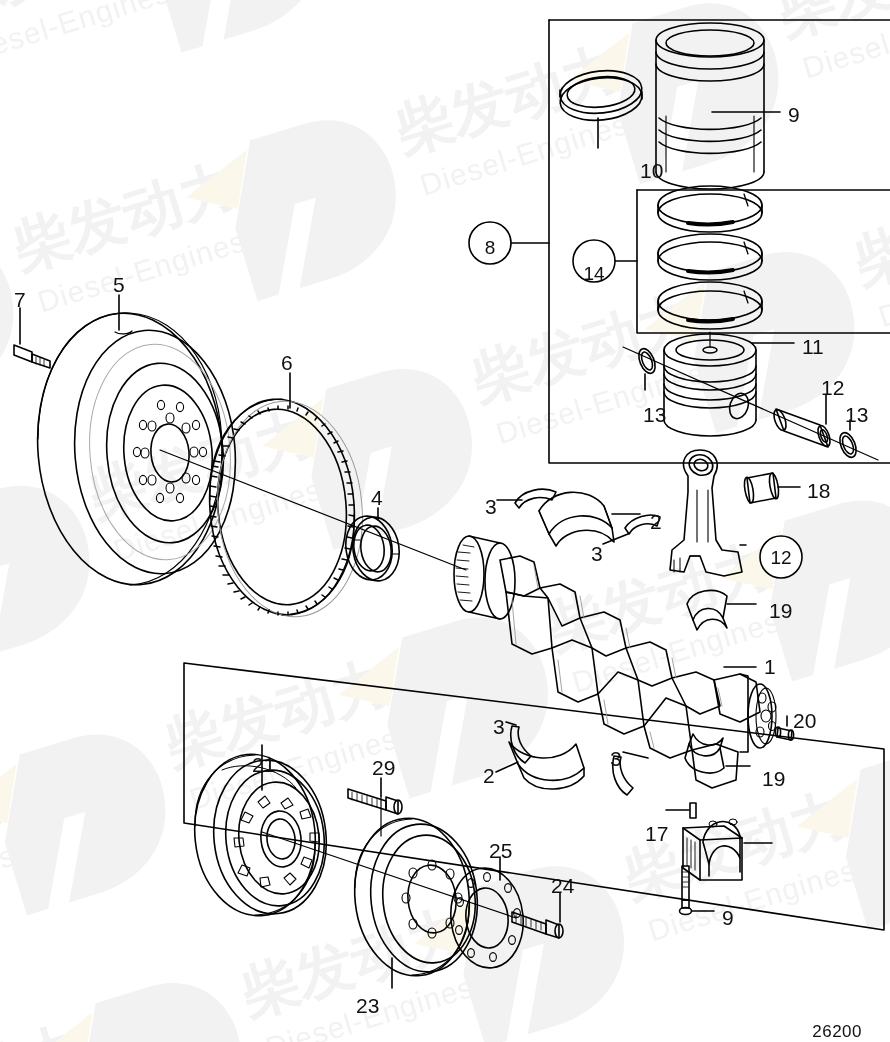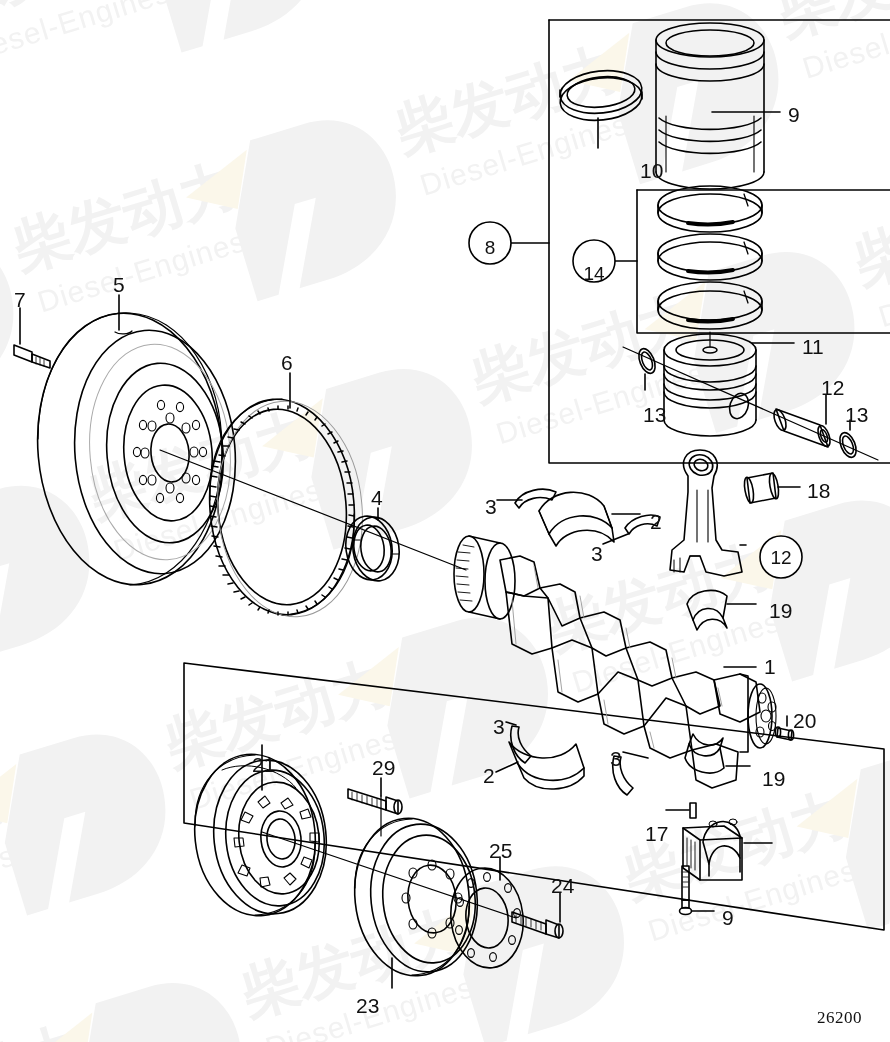--- a/index.html
+++ b/index.html
@@ -608,14 +608,14 @@
       <div class="lbl" style="left: 252px; top: 754px;">21</div>
       <div class="lbl" style="left: 372px; top: 757px;">29</div>
       <div class="lbl" style="left: 356px; top: 995px;">23</div>
       <div class="lbl" style="left: 551px; top: 875px;">24</div>
       <div class="lbl" style="left: 489px; top: 840px;">25</div>
       <div class="clbl" style="left: 471px; top: 229px;">8</div>
       <div class="clbl" style="left: 575px; top: 239px; margin-top: 16px;">14</div>
       <div class="clbl" style="left: 762px; top: 539px;">12</div>
     </div>
 
-  <div class="dnum" style="right:28px;bottom:14px;font-family:Liberation Serif, serif;">26200</div>
+  <div class="dnum" style="right:28px;bottom:0;">26200</div>
 </div>
 
 </body></html>

